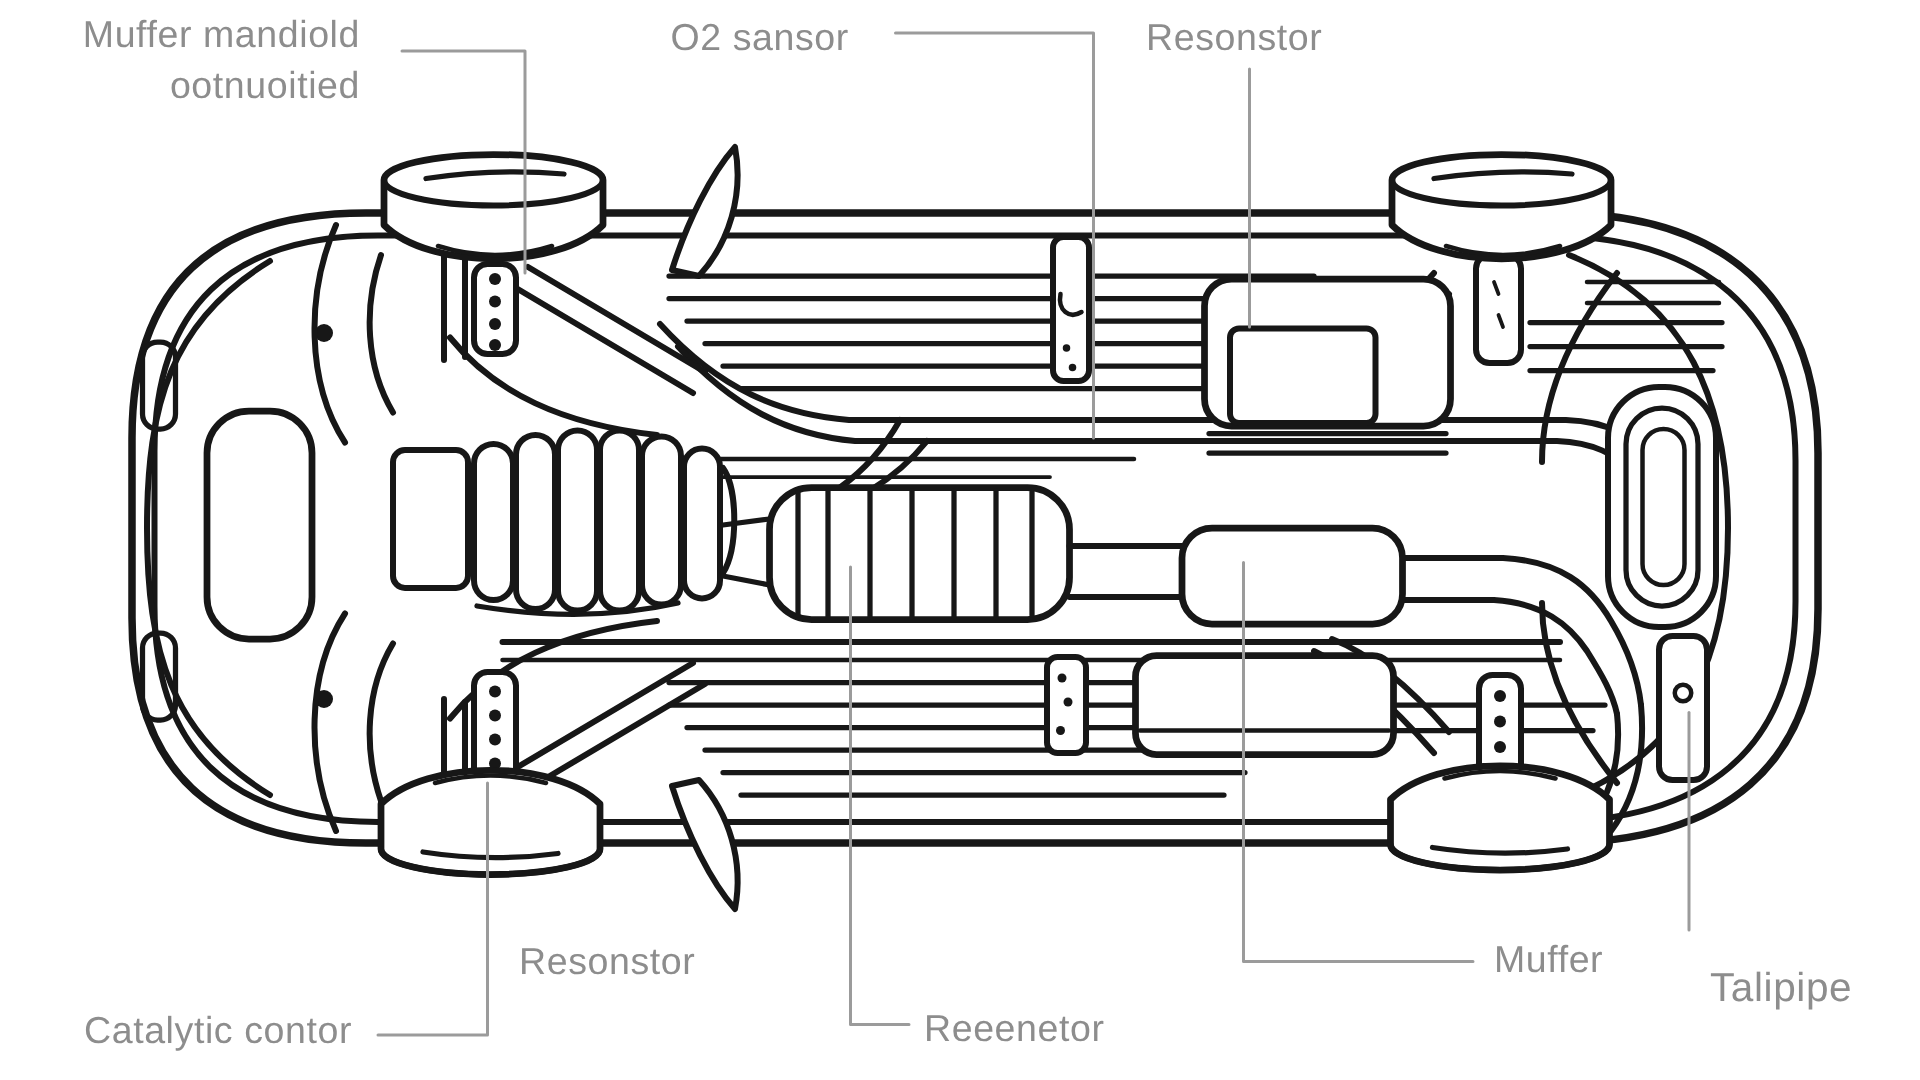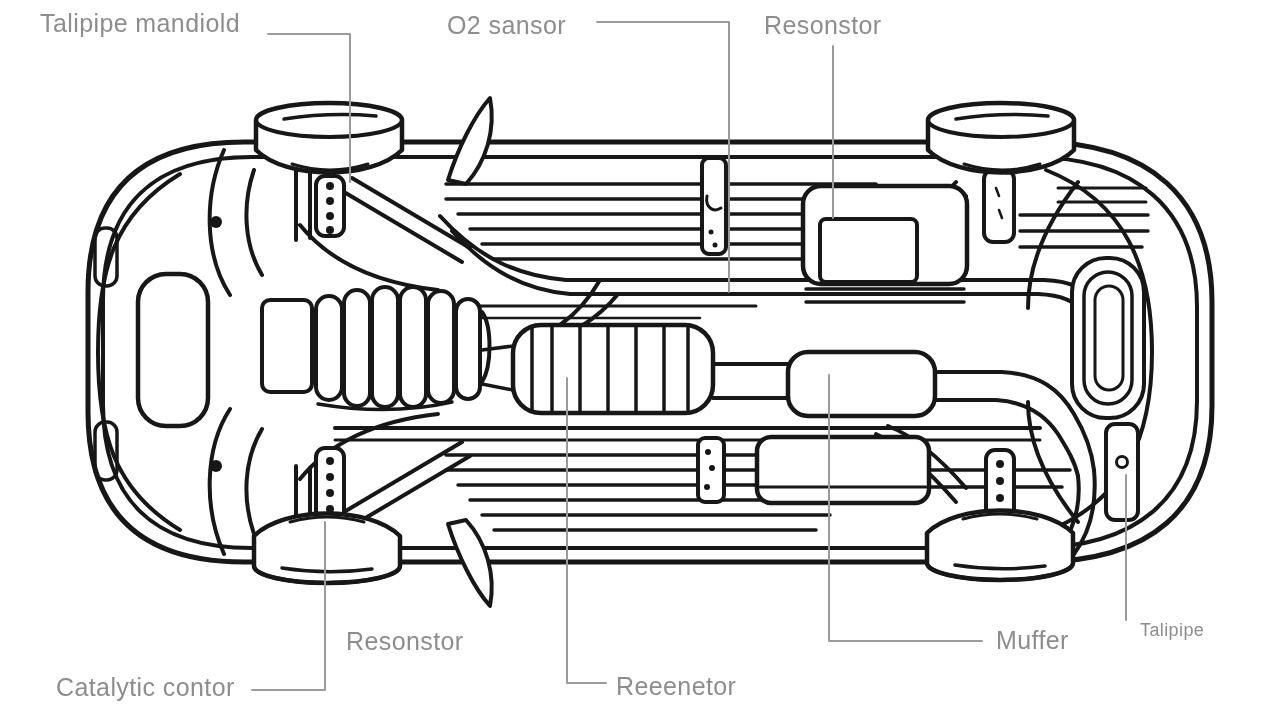--- a/index.html
+++ b/index.html
@@ -8,21 +8,21 @@
     position:relative; width:1280px; height:720px; margin:0 auto;
     background:var(--bg); overflow:hidden;
     font-family:"Liberation Sans", sans-serif;
   }
   .stage svg{ position:absolute; inset:0; }
   .lbl{
     position:absolute; color:var(--label-color);
     font-size:25px; letter-spacing:.4px; line-height:34px; white-space:nowrap;text-align:right;
   }
   .lbl.right{ text-align:right; }
-  .lbl.big{ font-size:18px; }
+  .lbl.big{ font-size:27px;margin-top:28px; }
 </style>
 </head>
 <body>
 
 <div class="stage">
 
 <svg viewBox="0 0 1280 720" width="1280" height="720">
   <g stroke="#171717" fill="none" stroke-linecap="round" stroke-linejoin="round">
 
     <g>
@@ -208,21 +208,22 @@
       <path d="M 833,46 V 218"></path>
       <path d="M 252,690 H 325 V 522"></path>
       <path d="M 567,378 V 683 H 606"></path>
       <path d="M 829,375 V 641 H 982"></path>
       <path d="M 1126,475 V 620"></path>
     </g>
   </g>
 </svg>
 
   <div class="lbl right" style="left:18px; top:6px; width:222px;">
-    <div>Talipipe mandiold</div>
+    <div>Muffer mandiold</div>
+    <div>ootnuoitied</div>
   </div>
   <div class="lbl" style="left:447px; top:8px;">O2 sansor</div>
   <div class="lbl" style="left:764px; top:8px;">Resonstor</div>
   <div class="lbl" style="left:56px; top:670px;">Catalytic contor</div>
   <div class="lbl" style="left:346px; top:624px;">Resonstor</div>
   <div class="lbl" style="left:616px; top:669px;">Reeenetor</div>
   <div class="lbl" style="left:996px; top:623px;">Muffer</div>
   <div class="lbl big" style="left:1140px; top:613px;">Talipipe</div>
 
 </div>

